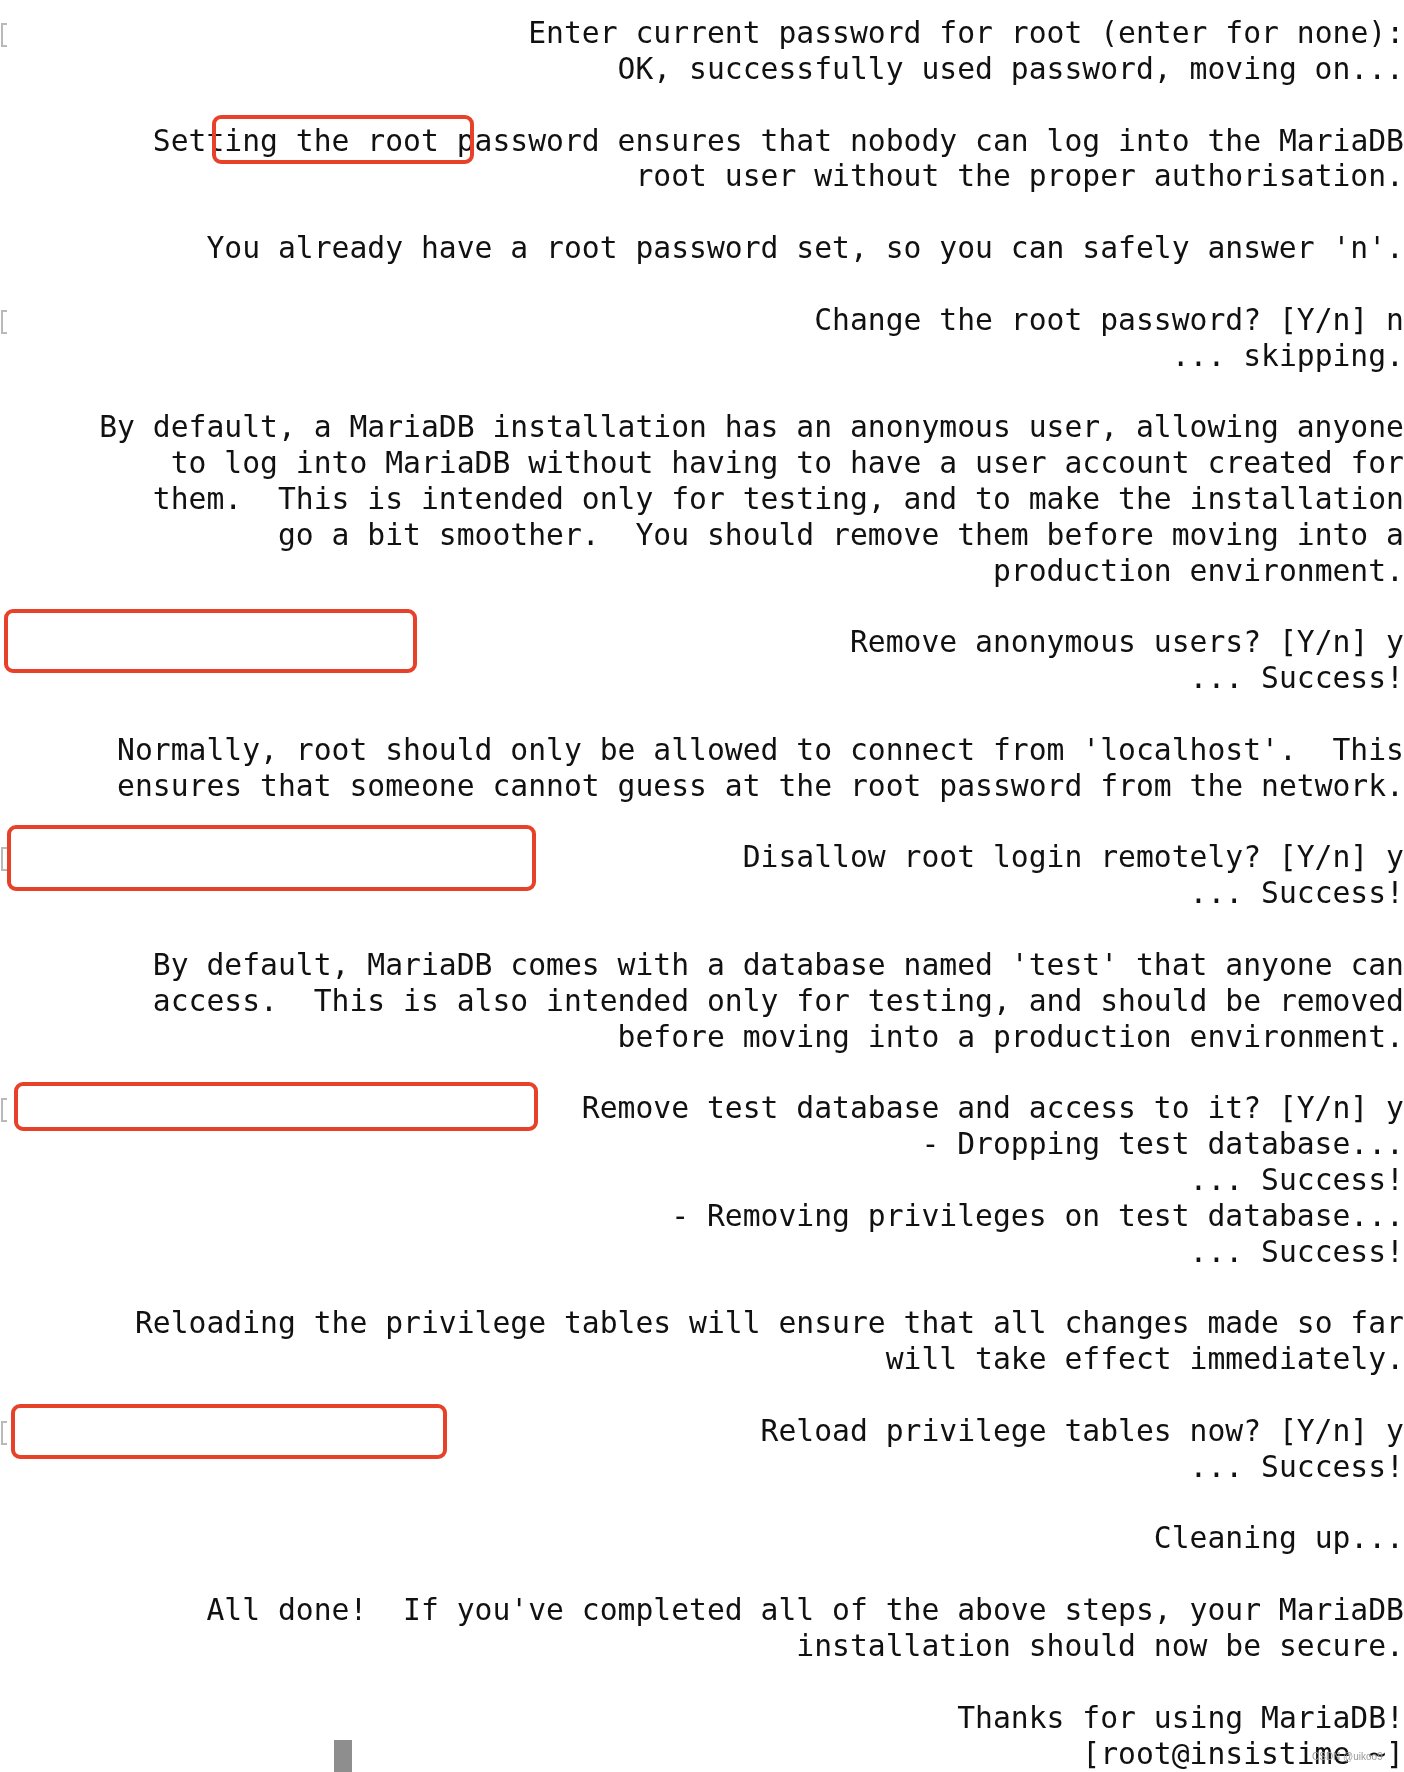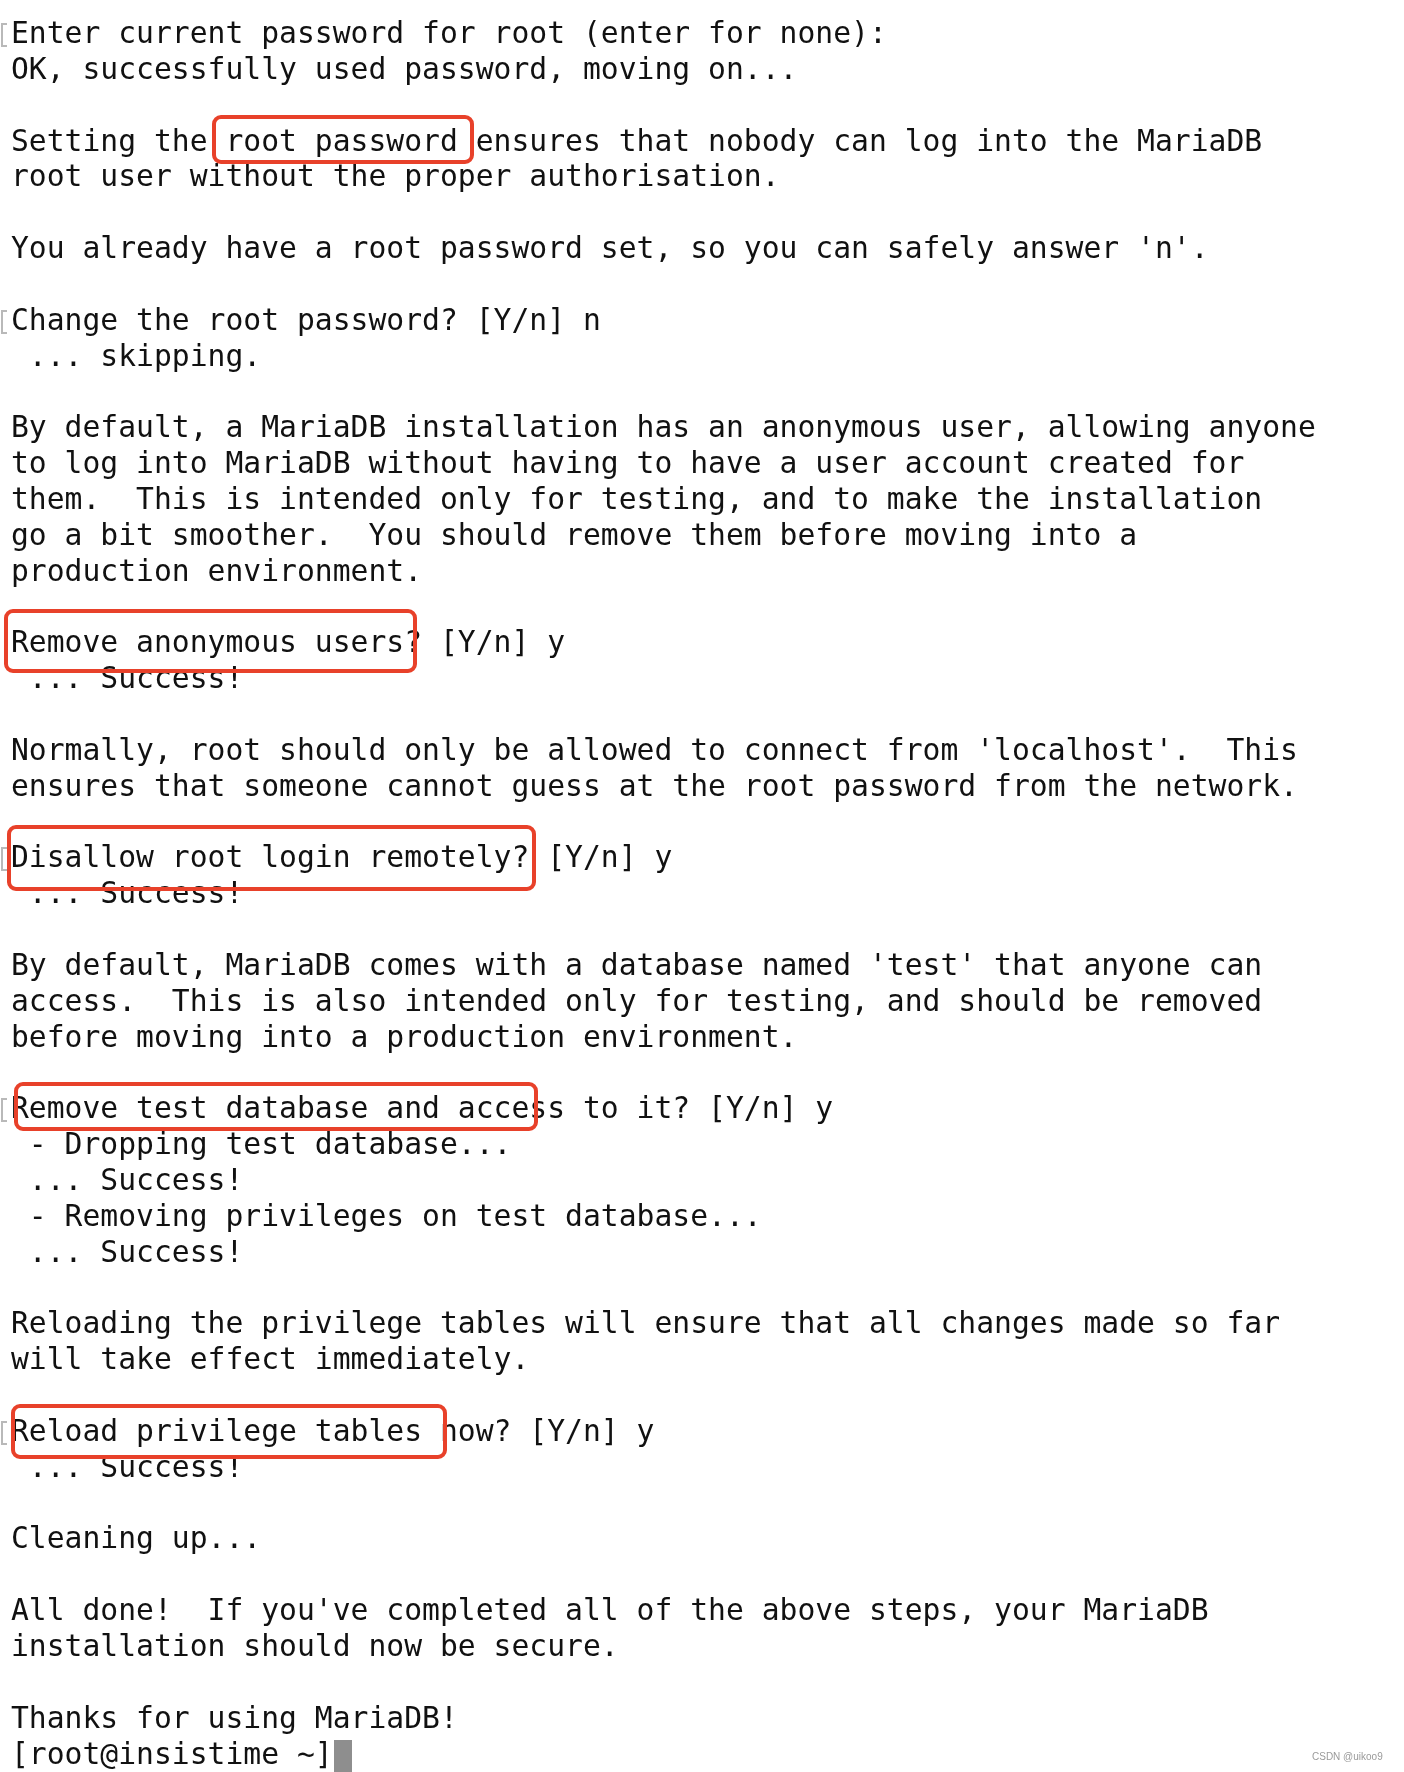--- a/index.html
+++ b/index.html
@@ -6,20 +6,21 @@
   body {
     width: 1404px; height: 1772px; overflow: hidden;
     background: #ffffff; position: relative;
   }
   .terminal {
     position: absolute; left: 0; top: 0; width: 1404px; height: 1772px;
     padding: 15px 0 0 11px; box-sizing: border-box;
     font-family: "DejaVu Sans Mono", "Liberation Mono", monospace;
     font-size: 29.7px; line-height: 35.85px; color: #111111;
     white-space: pre;
+    text-align: right;
   }
   .line { height: 35.85px; position: relative; }
   .mark {
     position: absolute; left: -10px; top: 8px; width: 6px; height: 24px;
     border: 2px solid #b9b9b9; border-right: none; box-sizing: border-box;
   }
   .cursor {
     position: absolute; left: 334px; top: 1740px; width: 18px; height: 32px;
     background: #8e8e8e;
   }

